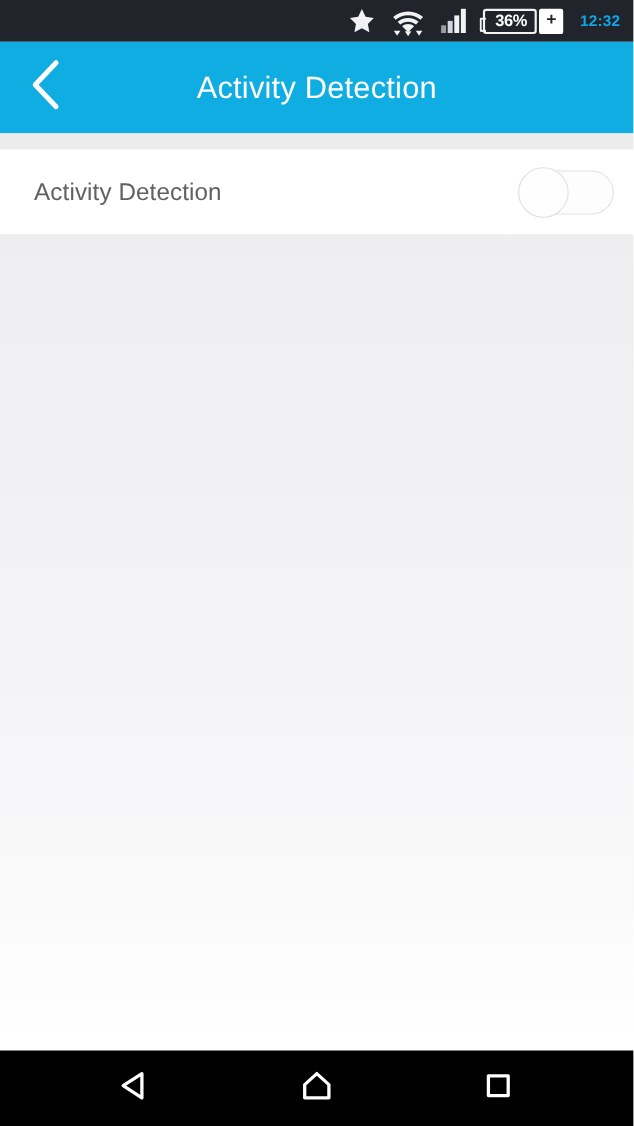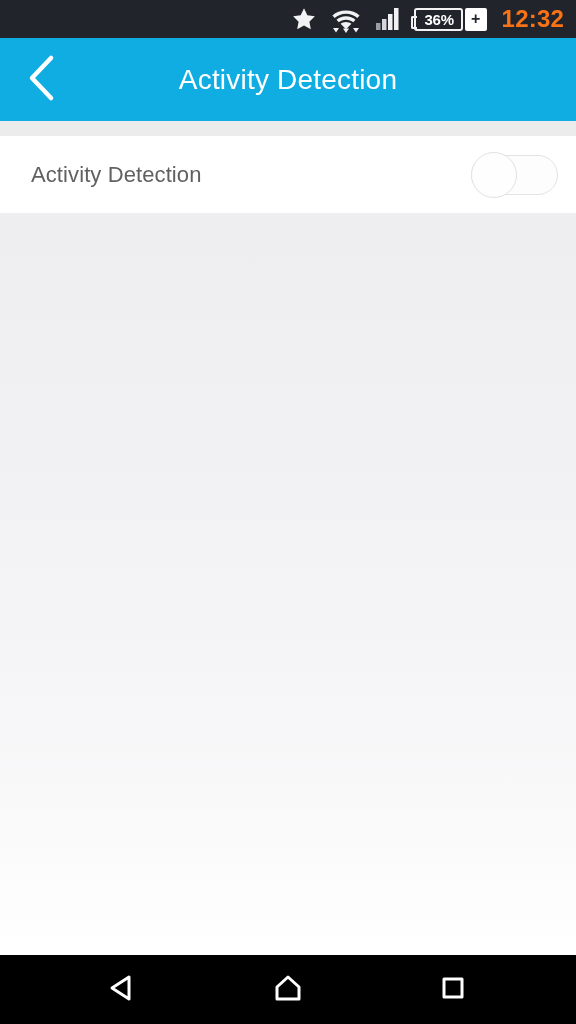--- a/index.html
+++ b/index.html
@@ -51,21 +51,21 @@
   }
   .battery-plus {
     margin-left:2px;
     width:22px; height:23px;
     background:#ffffff; color:#21242b;
     font-size:16px; font-weight:bold;
     display:flex; align-items:center; justify-content:center;
     border-radius:2px;
   }
   .clock {
-    color:#f97316; font-size:24px; font-weight:bold;
+    color:#0ea5e9; font-size:14px; font-weight:bold;
     letter-spacing:0.2px; line-height:1;
     margin-left:2px;
   }
 
   
   .app-header {
     flex:0 0 83px; height:83px;
     background:#10ade3;
     position:relative;
     display:flex; align-items:center;

